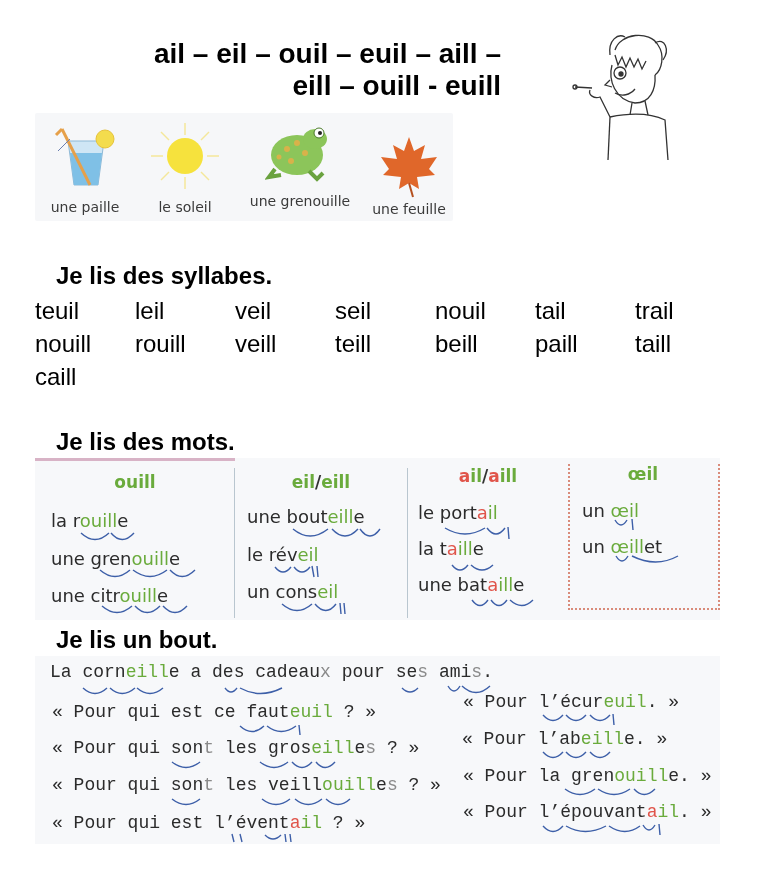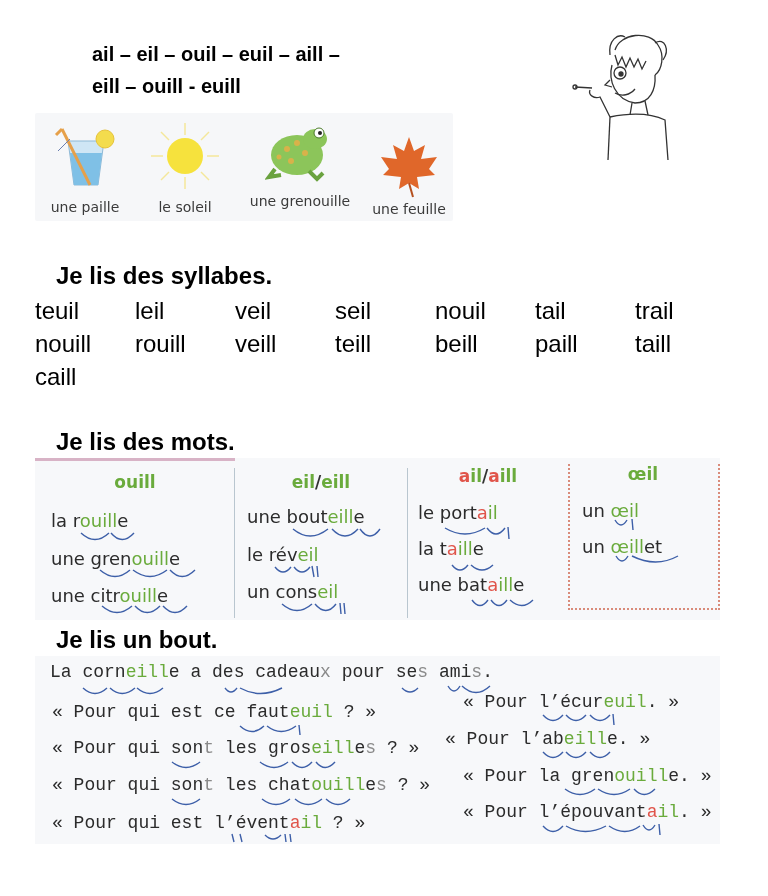--- a/index.html
+++ b/index.html
@@ -1,18 +1,18 @@
 <!DOCTYPE html>
 <html><head>
 <meta charset="utf-8">
 <style>
   html, body { margin:0; padding:0; background:#ffffff; }
   body { width:768px; height:896px; position:relative; overflow:hidden; font-family:"Liberation Sans", sans-serif; color:#000; }
 
-  .title { position:absolute; left:92px; top:38px; width:400px; text-align:left; font-weight:bold; font-size:20px; line-height:32px; }
+  .title { position:absolute; left:101px; top:38px; width:400px; text-align:right; font-weight:bold; font-size:28px; line-height:32px; }
 
   .girl { position:absolute; left:570px; top:25px; width:110px; height:135px; }
 
   .picstrip { position:absolute; left:35px; top:113px; width:418px; height:108px; background:#f6f7f9; border-radius:2px; }
   .pic { position:absolute; top:0; height:108px; text-align:center; }
   .pic .cap { position:absolute; bottom:6px; left:0; right:0; font-family:"DejaVu Sans", sans-serif; font-size:14px; color:#3a3a3a; }
   .pic svg { position:absolute; left:50%; transform:translateX(-50%); top:8px; }
 
   .h2 { position:absolute; left:35px; font-weight:bold; font-size:24px; line-height:28px;margin-left:21px; }
 
@@ -170,25 +170,25 @@
   </div>
 </div>
 
 <div class="h2" style="top:626px">Je lis un bout.</div>
 <div class="text-box"></div>
 
 <div class="line" style="left:50px;top:662px"><span>La corn</span><span class="g">eill</span><span>e a des cadeau</span><span class="mute">x</span><span> pour se</span><span class="mute">s</span><span> ami</span><span class="mute">s</span><span>.</span></div>
 
 <div class="line" style="left:52px;top:702px"><span>« Pour qui est ce faut</span><span class="g">euil</span><span> ? »</span></div>
 <div class="line" style="left:52px;top:738px"><span>« Pour qui son</span><span class="mute">t</span><span> les gros</span><span class="g">eill</span><span>e</span><span class="mute">s</span><span> ? »</span></div>
-<div class="line" style="left:52px;top:775px"><span>« Pour qui son</span><span class="mute">t</span><span> les chat</span><span class="g">ouill</span><span>e</span><span class="mute">s</span><span> ? »</span></div>
+<div class="line" style="left:52px;top:775px"><span>« Pour qui son</span><span class="mute">t</span><span> les veill</span><span class="g">ouill</span><span>e</span><span class="mute">s</span><span> ? »</span></div>
 <div class="line" style="left:52px;top:813px"><span>« Pour qui est l’évent</span><span class="r">a</span><span class="g">il</span><span> ? »</span></div>
 
 <div class="line" style="left:463px;top:692px"><span>« Pour l’écur</span><span class="g">euil</span><span>. »</span></div>
-<div class="line" style="left:445px;top:729px"><span>« Pour l’ab</span><span class="g">eill</span><span>e. »</span></div>
+<div class="line" style="left:462px;top:729px"><span>« Pour l’ab</span><span class="g">eill</span><span>e. »</span></div>
 <div class="line" style="left:463px;top:766px"><span>« Pour la gren</span><span class="g">ouill</span><span>e. »</span></div>
 <div class="line" style="left:463px;top:802px"><span>« Pour l’épouvant</span><span class="r">a</span><span class="g">il</span><span>. »</span></div>
 
 <svg class="arcs" viewBox="0 0 768 896" fill="none" stroke="#3d5fa8" stroke-width="1.4">
 
   <path d="M81 533 Q95 546 109 533"></path>
     <path d="M111 533 Q122 546 134 533"></path>
   <path d="M100 570 Q115 583 130 570"></path>
     <path d="M133 570 Q150 583 167 570"></path>
     <path d="M170 570 Q182 583 195 570"></path>

